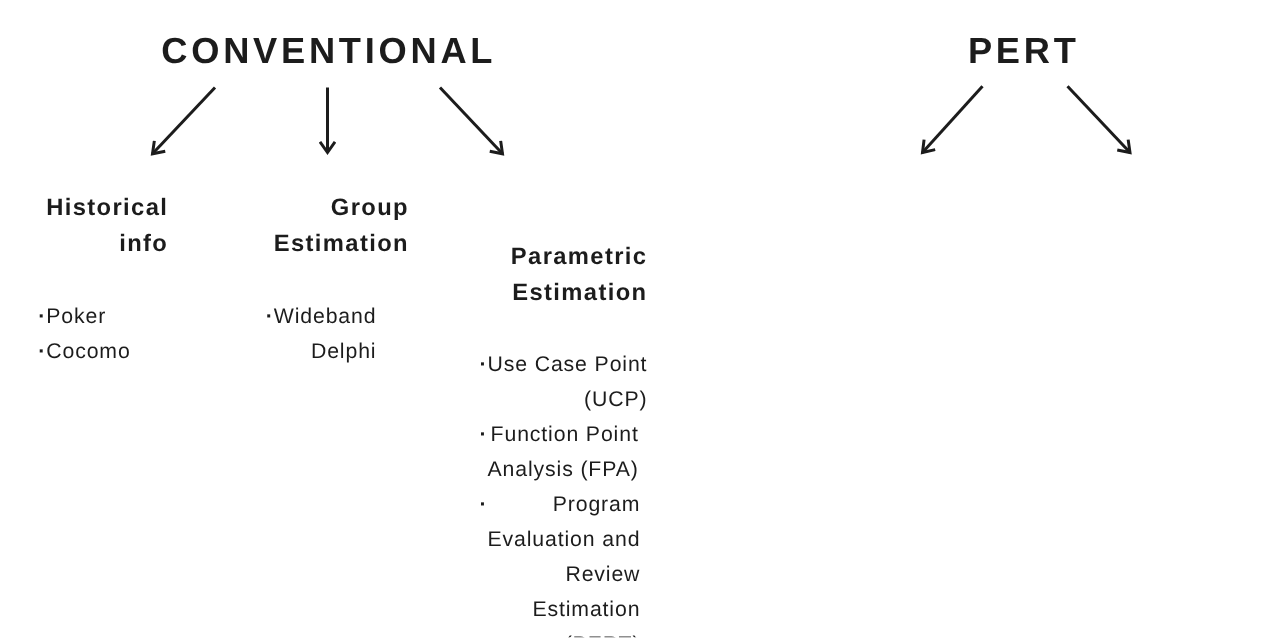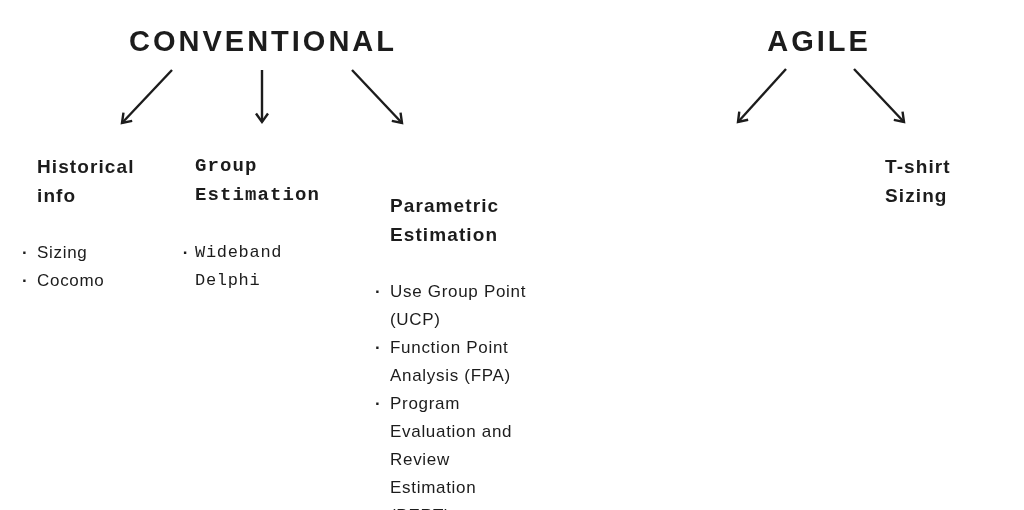--- a/index.html
+++ b/index.html
@@ -34,20 +34,21 @@
     line-height: 24px;
     white-space: nowrap;
     color: #1c1c1c;
   }
   .title-conventional { left: 263px; }
   .title-agile { left: 819px; }
 
   .branch {
     position: absolute;
     top: 152px;
+    text-align: right;
   }
   .branch-heading {
     margin: 0;
     font-size: 19px;
     font-weight: 700;
     line-height: 29px;
     letter-spacing: 1.1px;
     white-space: pre-line;
     color: #1c1c1c;
   }
@@ -68,21 +69,21 @@
     flex: none;
     width: 15px;
     margin-left: -15px;
     font-weight: 700;
     color: #1c1c1c;
   }
   .item-text {
     white-space: pre-line;
   }
   .branch-historical   { left: 37px;  }
-  .branch-group        { left: 195px; font-family: Liberation Mono, monospace; }
+  .branch-group        { left: 219px; }
   .branch-parametric   { left: 390px; margin-top: 39px; }
   .branch-planning     { left: 675px; }
   .branch-tshirt       { left: 885px; }
 </style>
 </head>
 <body>
 
 <div class="canvas">
 
   <svg class="arrow-layer" viewBox="0 0 1024 510" xmlns="http://www.w3.org/2000/svg">
@@ -93,29 +94,29 @@
     </defs>
     <line x1="172" y1="70" x2="122" y2="123" stroke="#1c1c1c" stroke-width="2.4" marker-end="url(#ah)"></line>
     <line x1="262" y1="70" x2="262" y2="122" stroke="#1c1c1c" stroke-width="2.4" marker-end="url(#ah)"></line>
     <line x1="352" y1="70" x2="402" y2="123" stroke="#1c1c1c" stroke-width="2.4" marker-end="url(#ah)"></line>
     <line x1="786" y1="69" x2="738" y2="122" stroke="#1c1c1c" stroke-width="2.4" marker-end="url(#ah)"></line>
     <line x1="854" y1="69" x2="904" y2="122" stroke="#1c1c1c" stroke-width="2.4" marker-end="url(#ah)"></line>
   </svg>
 
   <div class="group-title title-conventional">CONVENTIONAL</div>
 
-  <div class="group-title title-agile">AGILE</div>
+  <div class="group-title title-agile">PERT</div>
 
   <div class="branch branch-historical">
     <h3 class="branch-heading">Historical
 info</h3>
     <ul class="branch-list">
       <li>
         <span class="bullet">·</span>
-        <span class="item-text">Sizing</span>
+        <span class="item-text">Poker</span>
       </li>
       <li>
         <span class="bullet">·</span>
         <span class="item-text">Cocomo</span>
       </li>
     </ul>
   </div>
 
   <div class="branch branch-group">
     <h3 class="branch-heading">Group
@@ -128,38 +129,34 @@
       </li>
     </ul>
   </div>
 
   <div class="branch branch-parametric">
     <h3 class="branch-heading">Parametric
 Estimation</h3>
     <ul class="branch-list">
       <li>
         <span class="bullet">·</span>
-        <span class="item-text">Use Group Point
+        <span class="item-text">Use Case Point
 (UCP)</span>
       </li>
       <li>
         <span class="bullet">·</span>
         <span class="item-text">Function Point
 Analysis (FPA)</span>
       </li>
       <li>
         <span class="bullet">·</span>
         <span class="item-text">Program
 Evaluation and
 Review
 Estimation
 (PERT)</span>
       </li>
     </ul>
   </div>
 
 
-  <div class="branch branch-tshirt">
-    <h3 class="branch-heading">T-shirt
-Sizing</h3>
-  </div>
 
 </div>
 
 </body></html>

